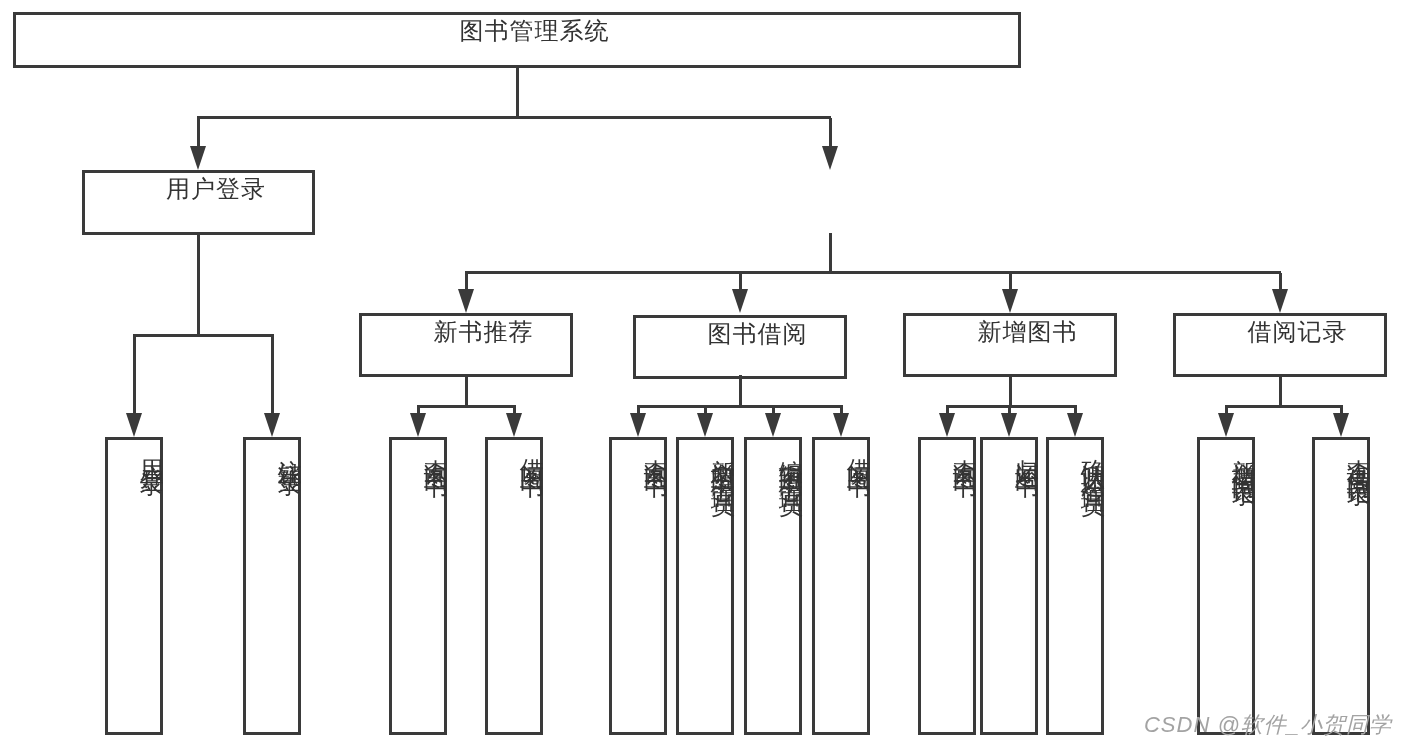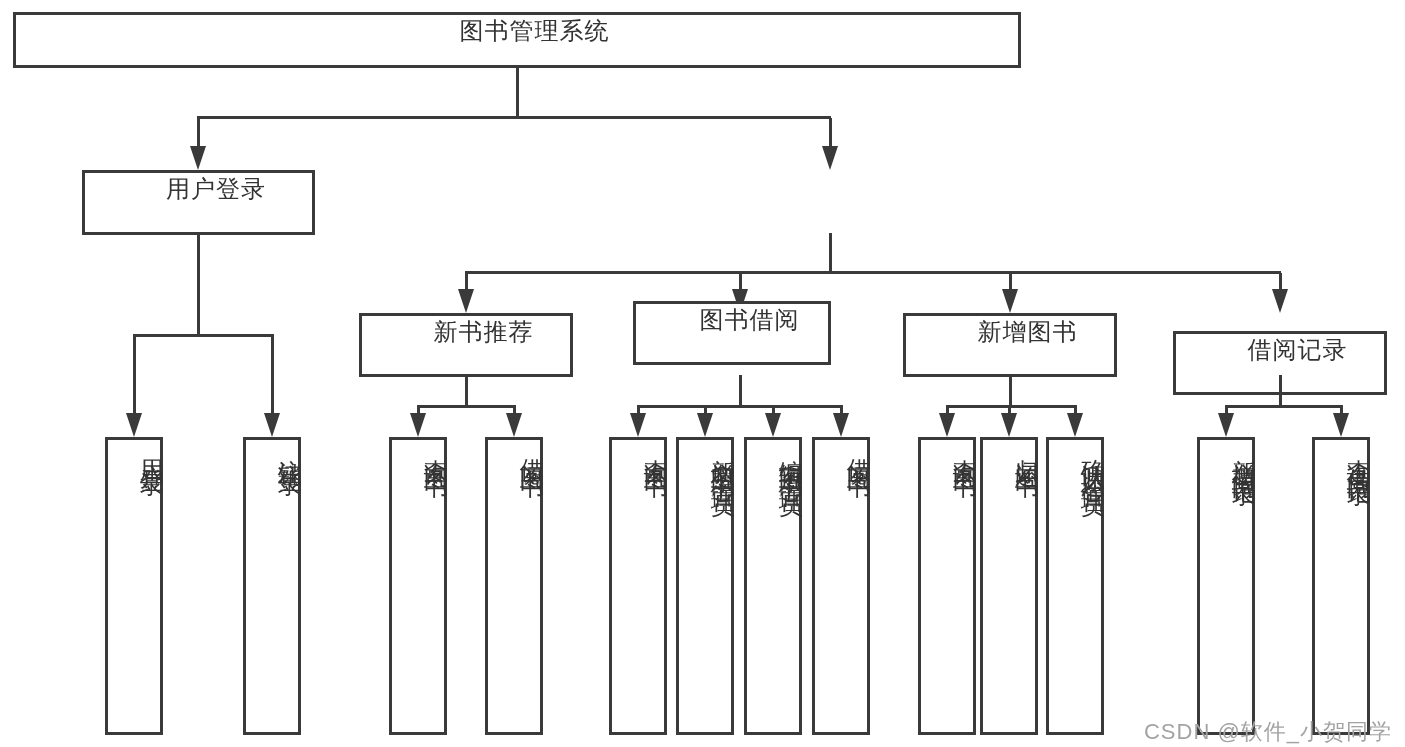--- a/index.html
+++ b/index.html
@@ -34,26 +34,27 @@
   .vline { position: absolute; width: 3px; background: var(--line, #3a3a3a); }
   .ah {
     position: absolute; width: 0; height: 0;
     border-left: 8px solid transparent;
     border-right: 8px solid transparent;
     border-top: 24px solid var(--line, #3a3a3a);
   }
   .watermark {
     position: absolute;
     right: 13px;
-    bottom: 0;
+    bottom: 7px;
     font-size: 22px;
     color: var(--watermark, #a3a3a3);
     letter-spacing: 1px;
     z-index: 10;
     white-space: nowrap;
+    font-style: italic;
   }
 </style>
 </head>
 <body>
 
 <div id="canvas">
 
   <div class="node" style="left:13px; top:12px; width:1008px; height:56px;">
     <span>图书管理系统</span>
   </div>
@@ -83,27 +84,27 @@
   <div class="vline" style="left:739px; top:273px; height:18px;"></div>
   <div class="ah" style="left:732px; top:289px;"></div>
   <div class="vline" style="left:1009px; top:273px; height:18px;"></div>
   <div class="ah" style="left:1002px; top:289px;"></div>
   <div class="vline" style="left:1279px; top:273px; height:18px;"></div>
   <div class="ah" style="left:1272px; top:289px;"></div>
 
   <div class="node" style="left:359px; top:313px; width:214px; height:64px;">
     <span>新书推荐</span>
   </div>
-  <div class="node" style="left:633px; top:301px; width:198px; height:64px;">
+  <div class="node" style="left:633px; top:315px; width:214px; height:64px;">
     <span>图书借阅</span>
   </div>
   <div class="node" style="left:903px; top:313px; width:214px; height:64px;">
     <span>新增图书</span>
   </div>
-  <div class="node" style="left:1173px; top:313px; width:214px; height:64px;margin-top:18px;">
+  <div class="node" style="left:1173px; top:313px; width:214px; height:64px;">
     <span>借阅记录</span>
   </div>
 
   <div class="vline" style="left:465px; top:375px; height:32px;"></div>
   <div class="hline" style="left:417px; top:405px; width:99px;"></div>
   <div class="vline" style="left:417px; top:407px; height:8px;"></div>
   <div class="ah" style="left:410px; top:413px;"></div>
   <div class="vline" style="left:513px; top:407px; height:8px;"></div>
   <div class="ah" style="left:506px; top:413px;"></div>
 

